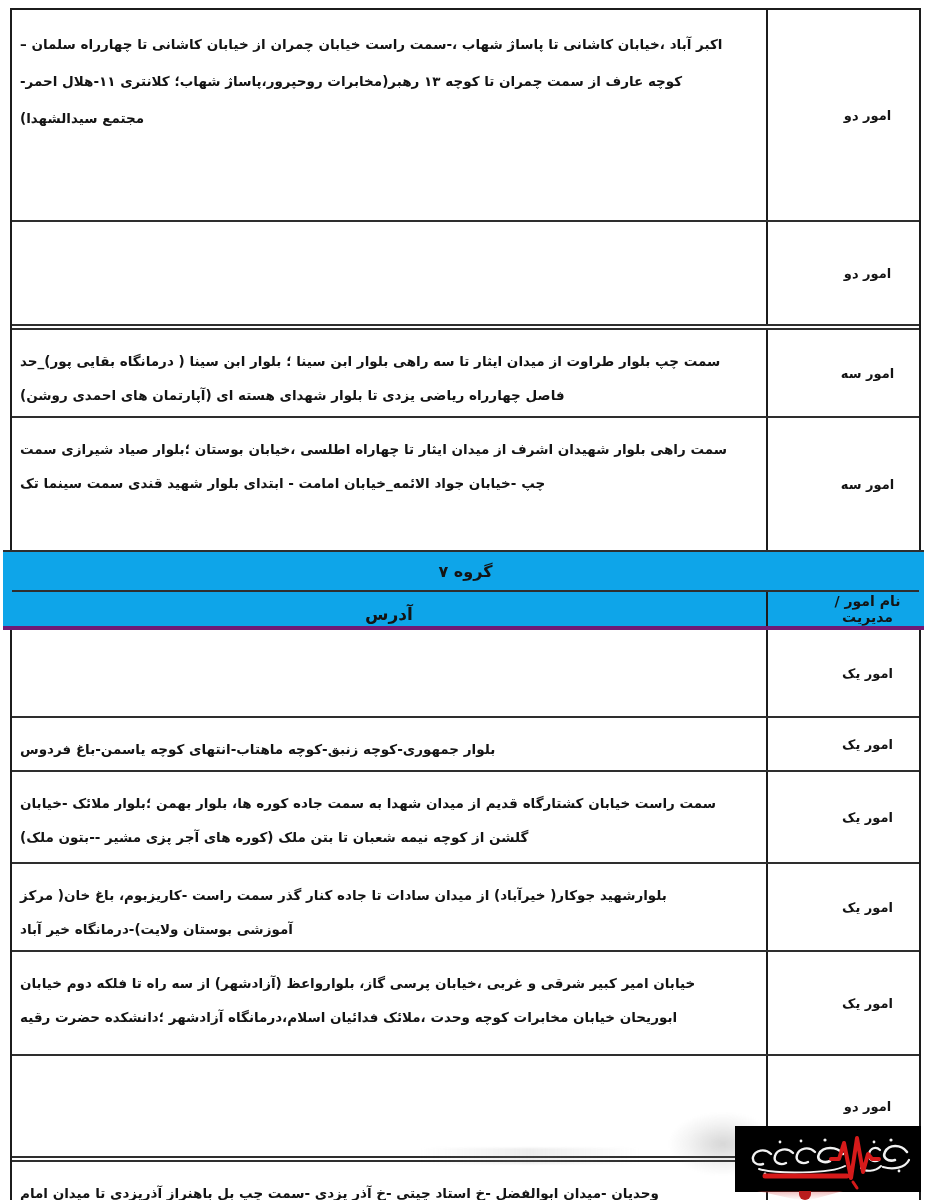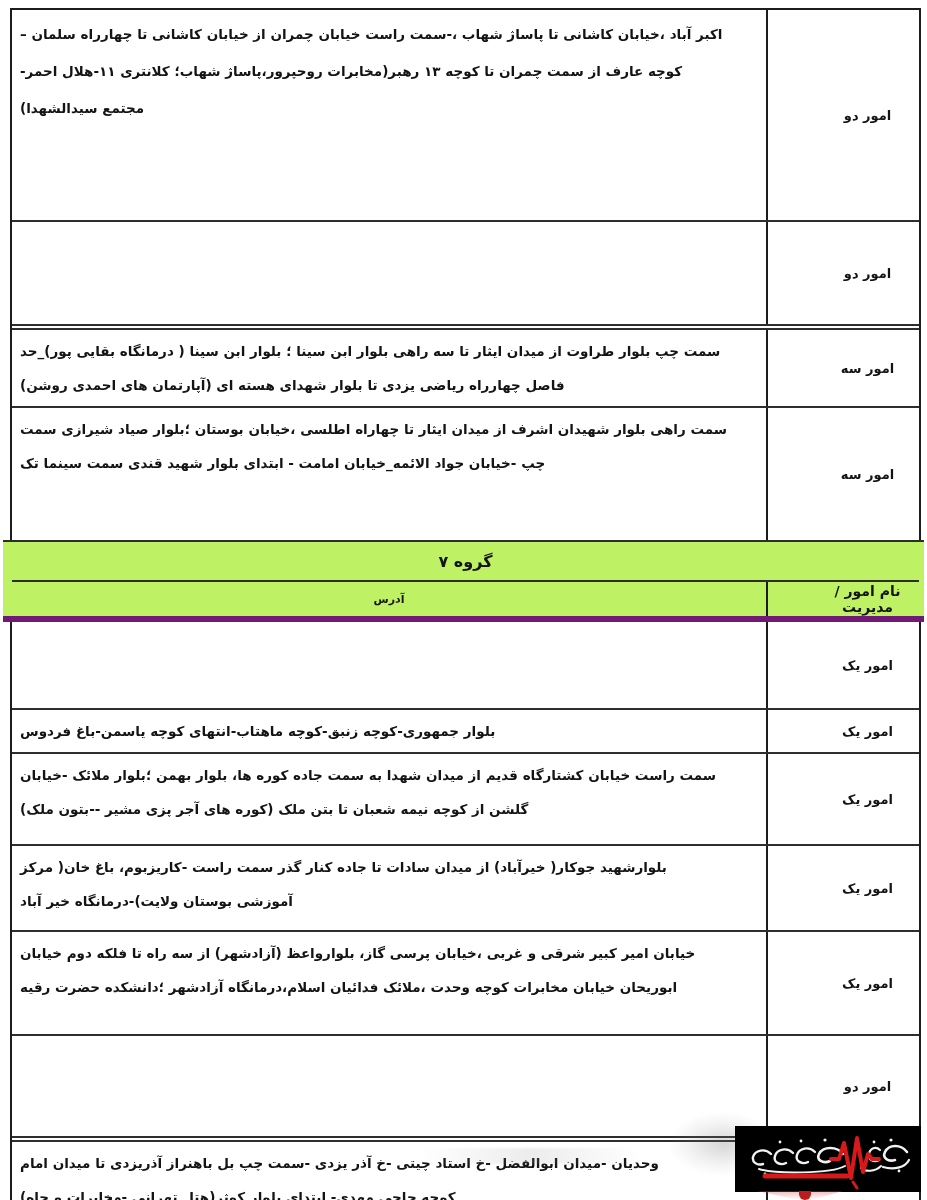--- a/index.html
+++ b/index.html
@@ -15,45 +15,45 @@
   .row.first{border-top:none;}
   .row.dbl{border-top:6px double #2e2e2e;}
   .cell-dept{
     width:153px;flex:0 0 153px;border-left:2px solid #1c1c1c;box-sizing:border-box;
     display:flex;align-items:center;justify-content:center;
     font-size:13px;font-weight:bold;text-align:center;padding-left:48px;
   }
   .cell-addr{
     flex:1 1 auto;box-sizing:border-box;direction:rtl;text-align:left;
     font-size:13.5px;font-weight:bold;line-height:34px;
-    padding:4px 10px 4px 8px;white-space:pre-line;
+    padding:4px 10px 4px 8px;white-space:pre-line;margin-top:10px;
   }
   .r1{min-height:210px;} .r1 .cell-addr{line-height:37px;padding-top:6px;}
   .r2{min-height:104px;}
   .r3{min-height:80px;}
   .r4{min-height:134px;}
   .r5{min-height:86px;border-top:none;}
   .r6{min-height:32px;}
   .r7{min-height:92px;}
   .r8{min-height:86px;}
   .r9{min-height:104px;}
   .r10{min-height:102px;}
   .r11{min-height:100px;}
   .yellow-zone{
-    background:#bef264;margin:0 -5px 0 -9px;padding:0 5px 0 9px;
-    border-top:2px solid #2e2e2e;border-bottom:6px solid #701a75;box-sizing:border-box;
+    background:#0ea5e9;margin:0 -5px 0 -9px;padding:0 5px 0 9px;
+    border-top:2px solid #2e2e2e;border-bottom:4px solid #701a75;box-sizing:border-box;
   }
   .band{
     height:38px;border-bottom:2px solid #2e2e2e;display:flex;align-items:center;justify-content:center;
     font-size:16px;font-weight:bold;direction:rtl;
   }
   .header-row{height:34px;border-top:none;}
   .header-row .cell-addr{
     display:flex;align-items:center;justify-content:center;text-align:center;
-    font-size:11px;line-height:normal;padding:0;
+    font-size:17px;line-height:normal;padding:0;
   }
   .header-row .cell-dept{font-size:14px;}
   
   .ghost{
     position:absolute;left:668px;top:1112px;width:110px;height:64px;border-radius:50%;
     background:radial-gradient(closest-side,rgba(110,110,110,0.28),rgba(140,140,140,0.10) 65%,transparent);
     filter:blur(1px);
   }
   .ghost2{
     position:absolute;left:420px;top:1148px;width:220px;height:16px;

